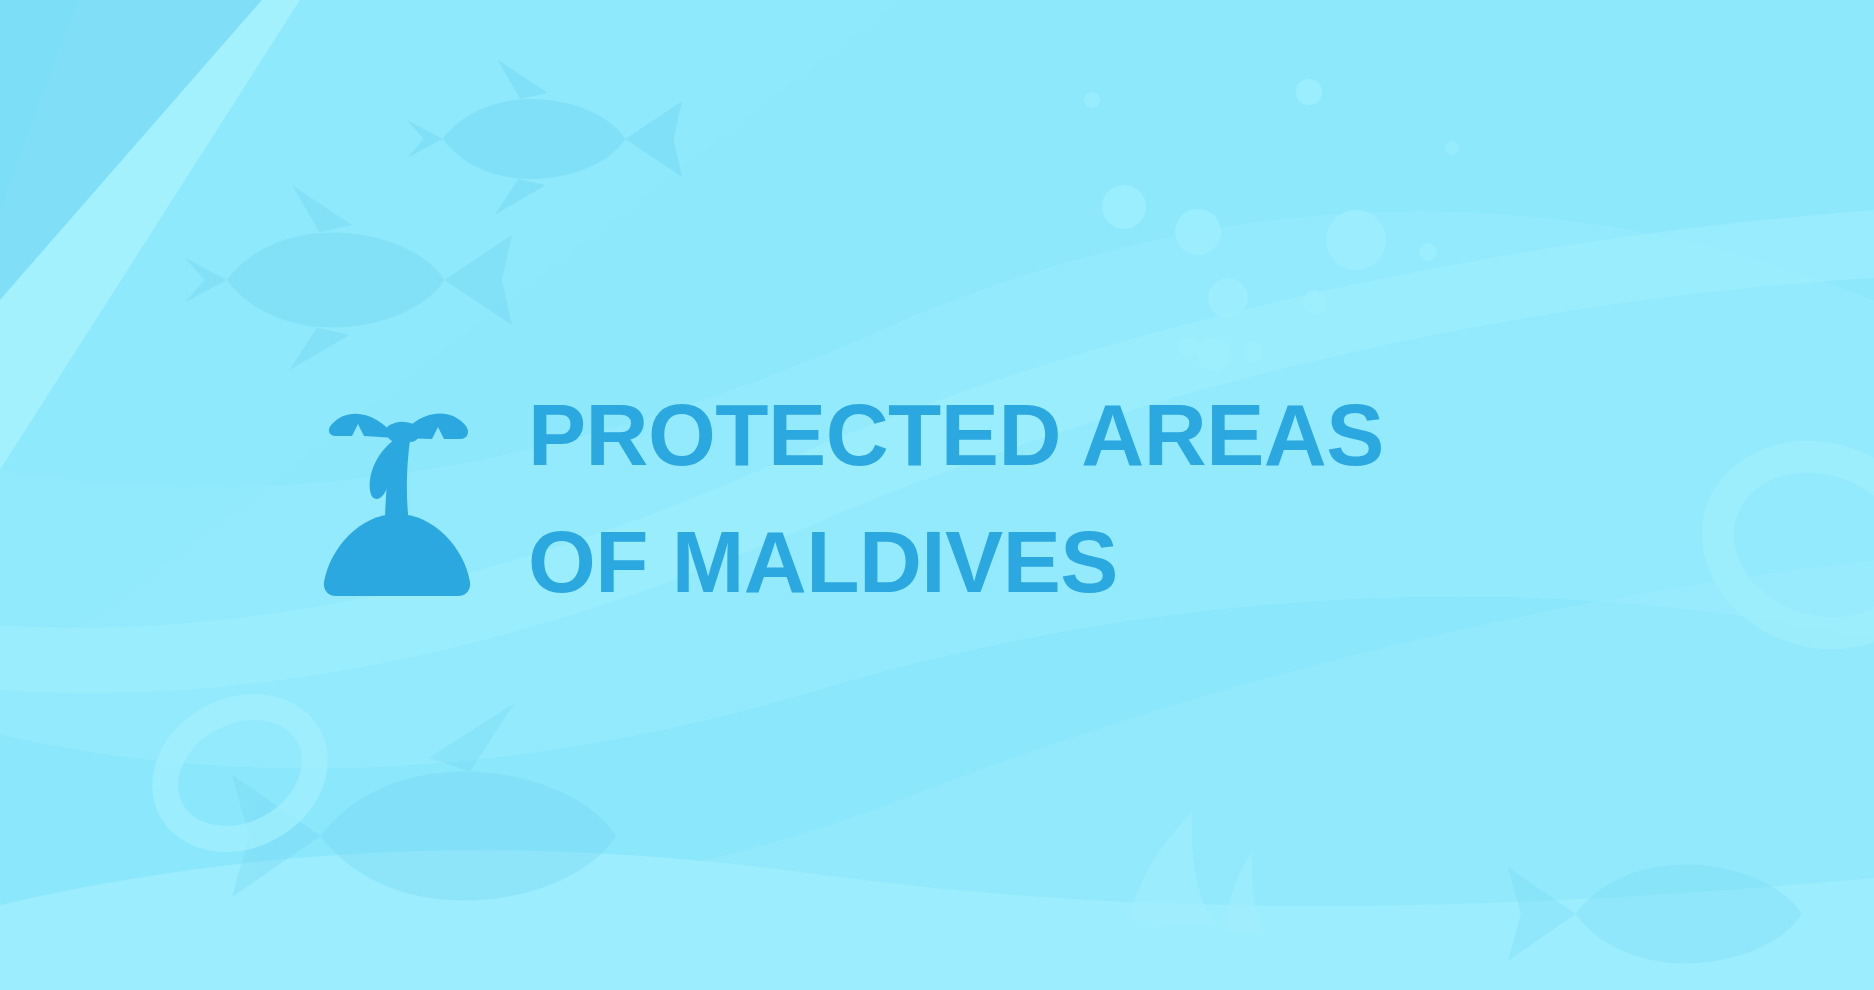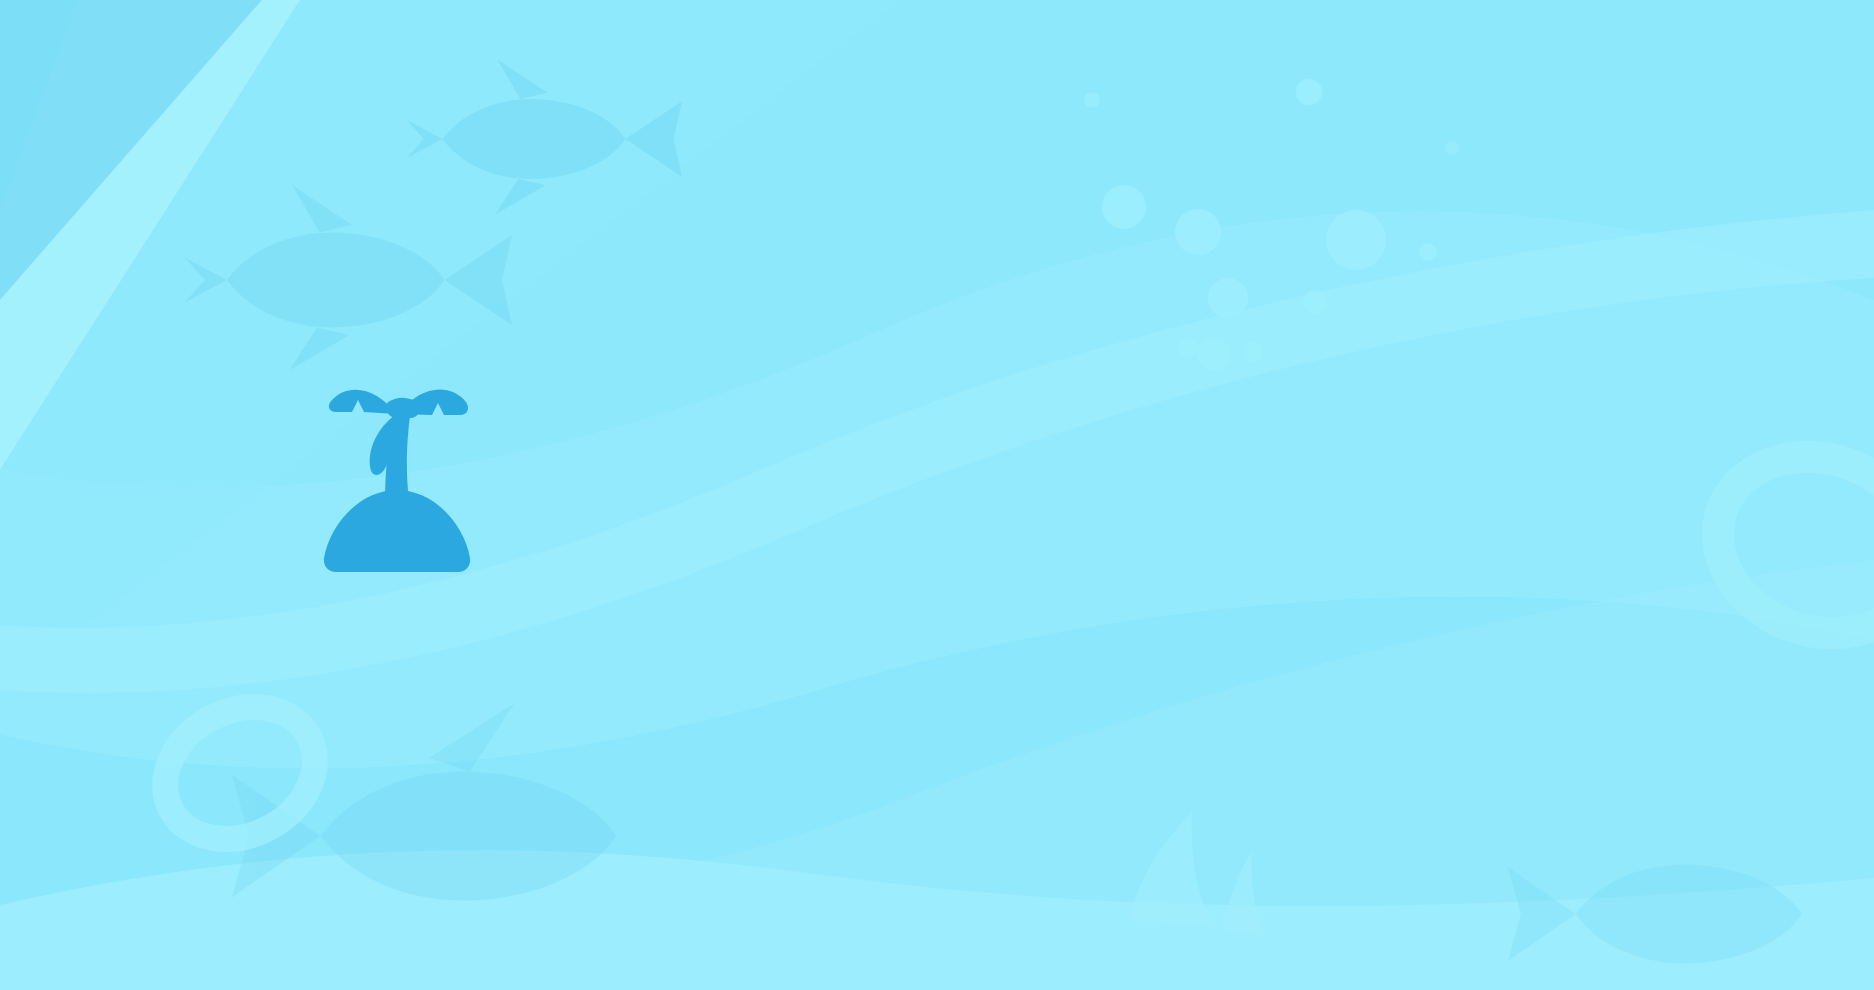--- a/index.html
+++ b/index.html
@@ -175,16 +175,20 @@
       <path fill="#2BA8E0" d="M82,42 C100,14 132,10 148,30 C152,36 150,43 142,43 L126,43
                L120,31 L114,43 L82,42 Z"></path>
 
       <path fill="#2BA8E0" d="M76,44 C60,56 50,76 52,94 C53,104 60,106 66,98
                C73,88 78,66 80,46 Z"></path>
 
       <path fill="#2BA8E0" d="M70,30 C80,24 92,24 100,32 C104,38 100,46 92,46 L78,46
                C70,46 66,36 70,30 Z"></path>
     </svg>
 
+    <div id="title-block">
+      <div class="title-line">PROTECTED AREAS</div>
+      <div class="title-line">OF MALDIVES</div>
+    </div>
 
   </div>
 
 </div>
 
 </body></html>

